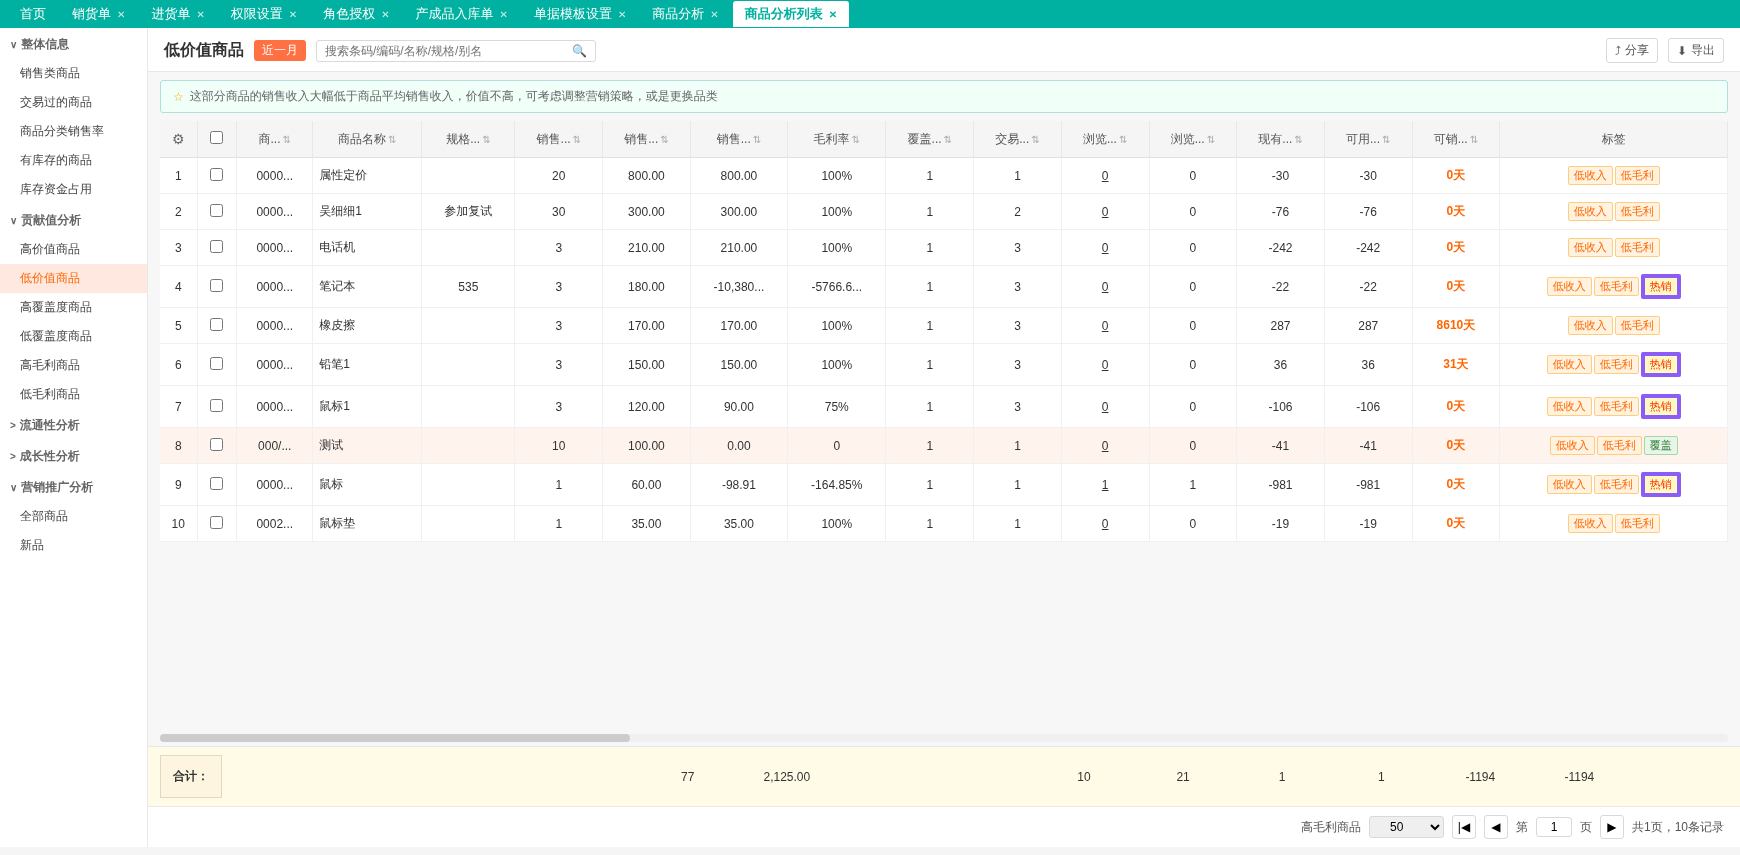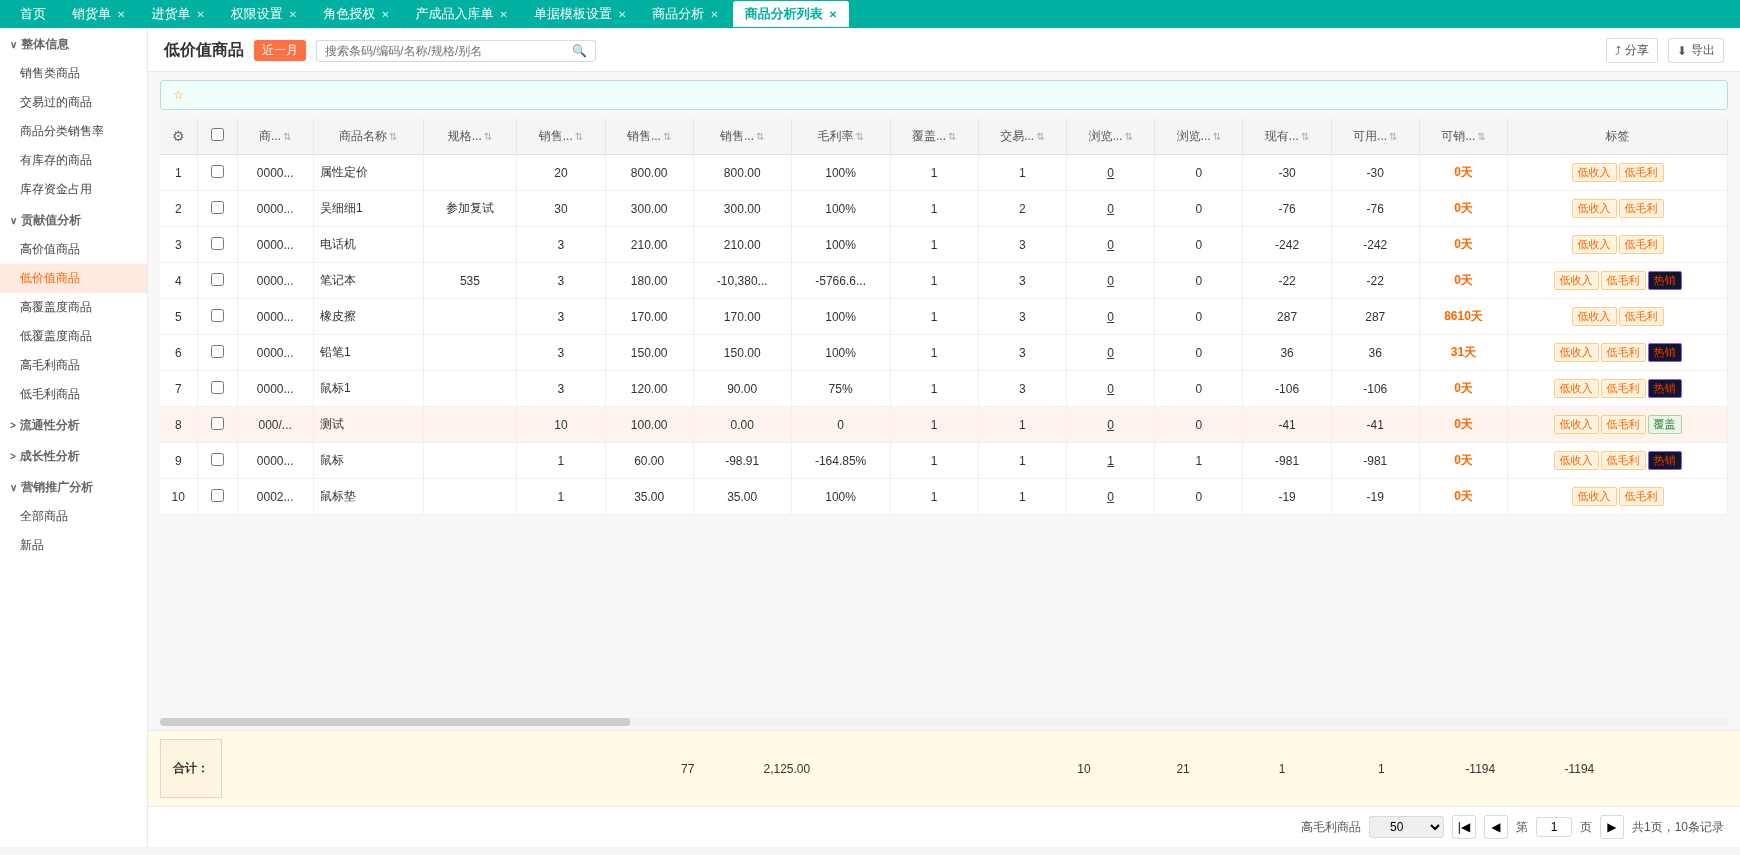--- a/index.html
+++ b/index.html
@@ -185,21 +185,21 @@
     tbody td.left { text-align: left; }
     .tag-label {
       display: inline-block;
       padding: 1px 5px;
       border-radius: 2px;
       font-size: 11px;
       margin: 1px;
       text-align: center;
     }
     .tag-orange { background: #fff3e0; color: #ff6600; border: 1px solid #ffcc80; }
-    .tag-red { background: #0f172a; color: #ff3300; border: 1px solid #8b5cf6; }
+    .tag-red { background: #fef9c3; color: #ff3300; border: 4px solid #8b5cf6; }
     .tag-green { background: #e8f5e9; color: #2e7d32; border: 1px solid #a5d6a7; }
     .underline-link { text-decoration: underline; color: #333; cursor: pointer; }
     .days-tag { color: #ff6600; font-weight: bold; }
     .col-sort {
       cursor: pointer;
       display: inline-flex;
       align-items: center;
       gap: 2px;
     }
     .sort-icon { color: #aaa; font-size: 10px; }
@@ -210,21 +210,21 @@
       border-top: 1px solid #e8e8e8;
       padding: 8px 12px;
       display: flex;
       align-items: center;
       gap: 0;
     }
     .summary-label {
       font-weight: bold;
       color: #333;
       margin-right: 20px;
-      padding: 20px 12px;
+      padding: 12px 12px;
       border: 1px solid #e0d8c0;
       background: #fdf5e0;
     }
     .summary-row {
       display: flex;
       flex: 1;
       gap: 0;
     }
     .summary-cell {
       flex: 1;
@@ -351,20 +351,21 @@
         </button>
         <button class="action-btn">
           <span>⬇</span>
           <span>导出</span>
         </button>
       </div>
     </div>
 
     <div class="notice-bar">
       <span class="notice-icon">☆</span>
+      <span>这部分商品的销售收入大幅低于商品平均销售收入，价值不高，可考虑调整营销策略，或是更换品类</span>
     </div>
 
     <div class="table-container">
       <table>
         <thead>
           <tr>
             <th>
               <button class="settings-icon-btn">⚙</button>
             </th>
             <th><input type="checkbox" style=""></th>

